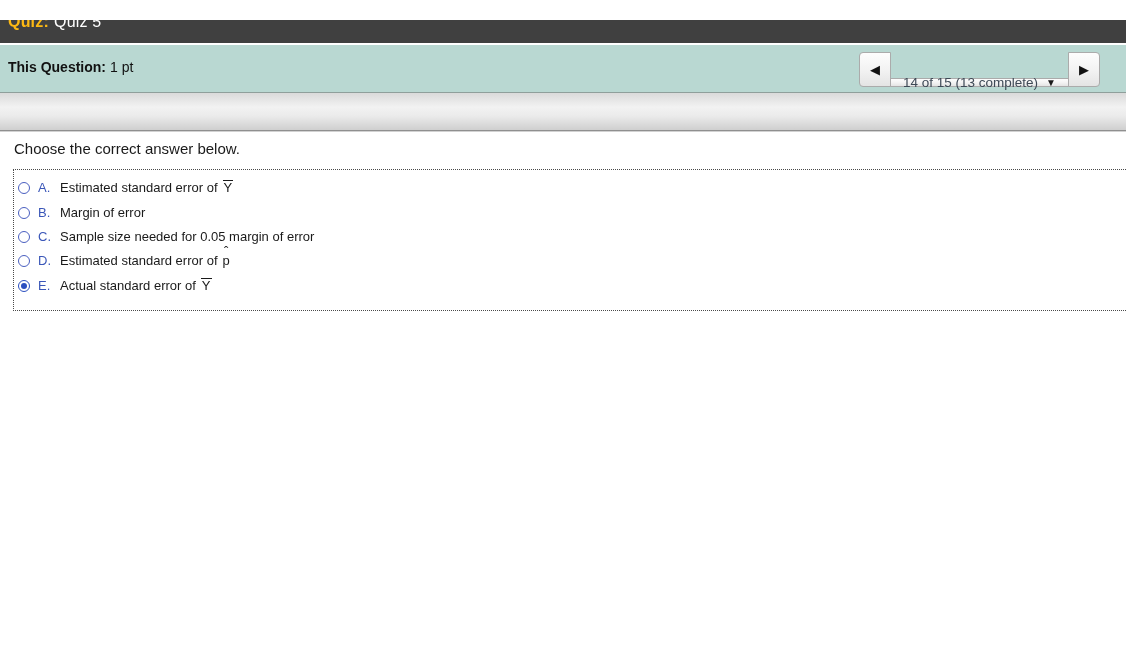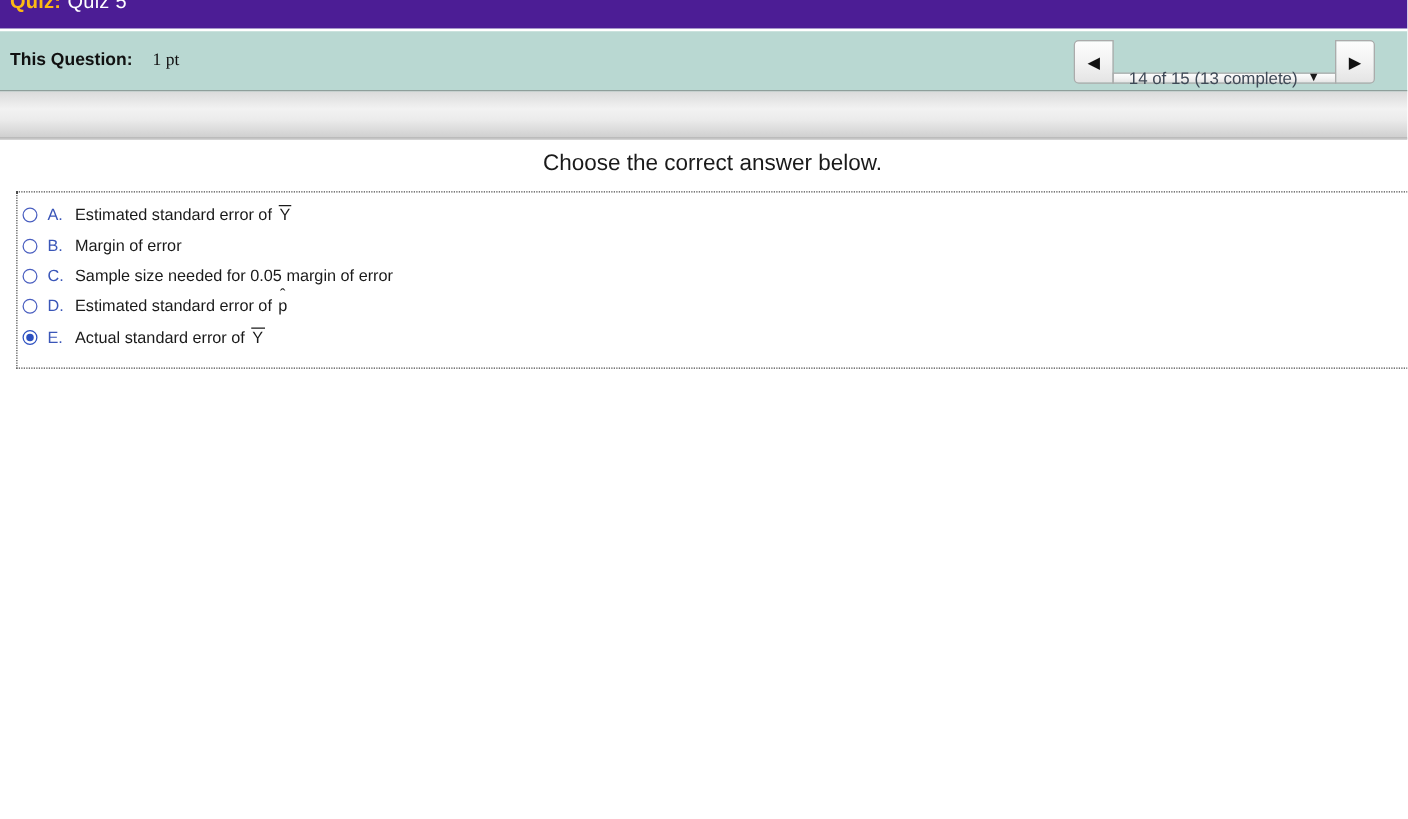--- a/index.html
+++ b/index.html
@@ -7,23 +7,24 @@
     width: 1126px; height: 655px;
     background: #ffffff;
     font-family: "Liberation Sans", sans-serif;
     overflow: hidden;
     position: relative;
   }
 
   
   .top-bar {
     height: 23px;
-    background: #4c1d95;
+    background: #404040;
     overflow: hidden;
     position: relative;
+    margin-top: 20px;
   }
   .top-bar .bar-text {
     position: absolute;
     top: -7px; left: 8px;
     font-size: 16px;
     font-weight: bold;
     white-space: nowrap;
     letter-spacing: 0.2px;
   }
   .quiz-label { color: #FDB913; }
@@ -37,21 +38,21 @@
     border-bottom: 1px solid #8f9f9b;
     position: relative;
   }
   .this-question {
     position: absolute;
     left: 8px; top: 14px;
     font-size: 14px;
     color: #111111;
   }
   .this-question .bold { font-weight: bold; }
-  .this-question .pts { font-weight: normal; margin-left: 16px; font-family: Liberation Serif, serif; }
+  .this-question .pts { font-weight: normal; margin-left: 4px; }
 
   .nav-group {
     position: absolute;
     right: 26px; top: 7px;
     height: 35px;
     display: flex;
     align-items: stretch;
   }
   .nav-btn {
     background: linear-gradient(to bottom, #fdfdfd 0%, #f3f3f3 50%, #e4e4e4 100%);
@@ -98,24 +99,23 @@
     border-top: 1px solid #1a1a1a;
     padding: 0 1px;
     margin-left: -1px;
   }
   .divider {
     border: none;
     border-top: 1px solid #d2d2d2;
     height: 0;
   }
   .choose-label {
-    font-size: 18px;
+    font-size: 15px;
     color: #1a1a1a;
     padding: 8px 0 0 14px;
-    text-align: center;
   }
 
   
   .options-box {
     margin-top: 12px;
     margin-left: 13px;
     width: calc(1126px - 13px);
     border-top: 1px dotted #4a4a4a;
     border-bottom: 1px dotted #4a4a4a;
     border-left: 1px dotted #4a4a4a;

